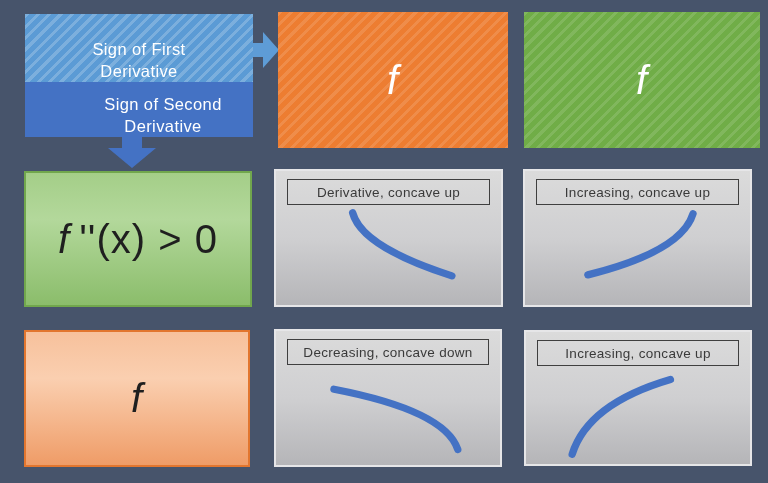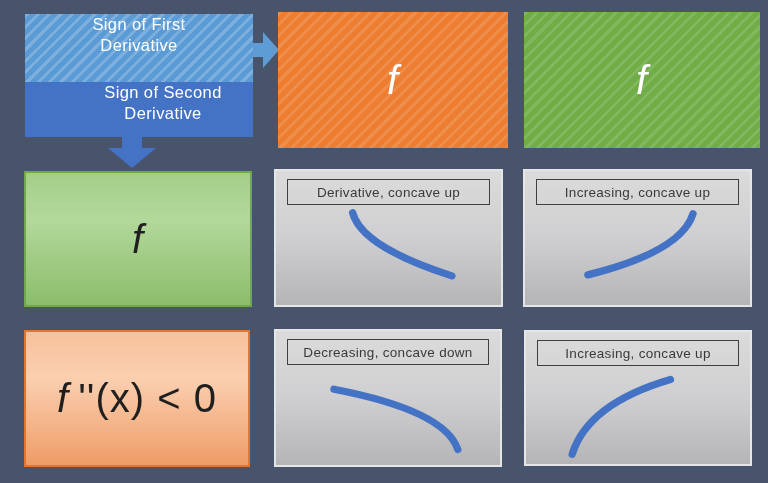--- a/index.html
+++ b/index.html
@@ -20,21 +20,21 @@
     background-color:#ED7D31;
     background-image:repeating-linear-gradient(135deg, rgba(255,255,255,.12) 0 3px, rgba(255,255,255,0) 3px 8px);
   }
   .striped-green{
     background-color:#70AD47;
     background-image:repeating-linear-gradient(135deg, rgba(255,255,255,.12) 0 3px, rgba(255,255,255,0) 3px 8px);
   }
   .solid-blue{background:#4472C4;}
 
   .legend-box{
-    display:flex;align-items:flex-start;justify-content:center;text-align:center;
+    display:flex;align-items:flex-end;justify-content:center;text-align:center;
     color:#ffffff;font-size:16.5px;line-height:1.3;letter-spacing:.4px;
   }
   .legend-box .inner{width:160px;}
 
   
   .formula{
     display:flex;align-items:center;justify-content:center;
     font-size:40px;font-weight:400;letter-spacing:1px;white-space:nowrap;
   }
   .formula .f-it{font-style:italic;}
@@ -95,39 +95,39 @@
   <div class="abs striped-orange formula white" style="left:278px;top:12px;width:230px;height:136px;">
     <span class="f-it">f</span>
   </div>
 
   <div class="abs striped-green formula white" style="left:524px;top:12px;width:236px;height:136px;">
     <span class="f-it">f</span>
   </div>
 
   <div class="abs grad-green formula black" style="left:24px;top:171px;width:228px;height:136px;">
     <span class="f-it">f</span>
+    <span class="f-rest">''(x) &gt; 0</span>
   </div>
 
   <div class="abs graph-cell" style="left:274px;top:169px;width:229px;height:138px;">
     <div class="cell-label">Derivative, concave up</div>
     <svg class="curve-svg" viewBox="0 0 229 138" preserveAspectRatio="none">
       <path d="M78,43 Q87,78 179,108"></path>
     </svg>
   </div>
 
   <div class="abs graph-cell" style="left:523px;top:169px;width:229px;height:138px;">
     <div class="cell-label">Increasing, concave up</div>
     <svg class="curve-svg" viewBox="0 0 229 138" preserveAspectRatio="none">
       <path d="M64,107 Q159,83 171,44"></path>
     </svg>
   </div>
 
   <div class="abs grad-salmon formula black" style="left:24px;top:330px;width:226px;height:137px;">
     <span class="f-it">f</span>
-    <span class="f-rest">''(x) &lt; 0</span>
   </div>
 
   <div class="abs graph-cell" style="left:274px;top:329px;width:228px;height:138px;text-align:right;">
     <div class="cell-label">Decreasing, concave down</div>
     <svg class="curve-svg" viewBox="0 0 228 138" preserveAspectRatio="none">
       <path d="M59,60 Q172,82 185,122"></path>
     </svg>
   </div>
 
   <div class="abs graph-cell" style="left:524px;top:330px;width:228px;height:136px;">

